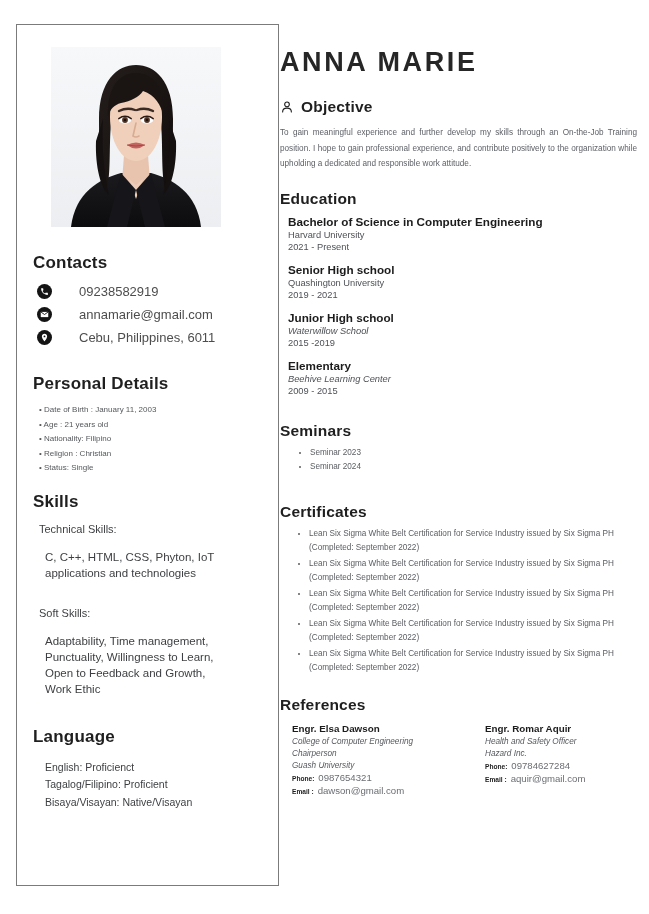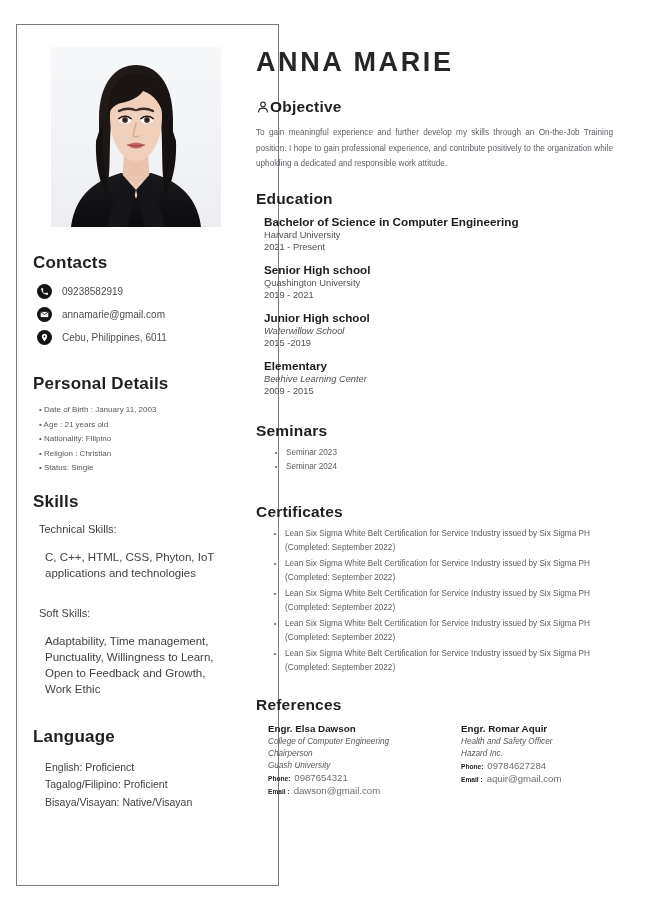--- a/index.html
+++ b/index.html
@@ -75,23 +75,23 @@
     height: 15px;
     border-radius: 50%;
     background: #141414;
     display: flex;
     align-items: center;
     justify-content: center;
     flex: 0 0 auto;
   }
   .cicon svg { display: block; }
   .ctext {
-    font-size: 10px;
+    font-size: 13px;
     color: #4d4d4d;
-    margin-left: 10px;
+    margin-left: 27px;
     white-space: nowrap;
   }
 
   .pd-list {
     margin: 0 0 0 22px;
     padding: 0;
     list-style: none;
   }
   .pd-list li {
     font-size: 8px;
@@ -124,34 +124,35 @@
   .lang-list li {
     font-size: 10.5px;
     color: #3d3f42;
     line-height: 17.5px;
     white-space: nowrap;
   }
 
   
   .main {
     position: absolute;
-    left: 256px;
+    left: 280px;
     top: 0;
     width: 364px;
   }
   .name {
     font-size: 27px;
     font-weight: bold;
     letter-spacing: 2.6px;
     color: #262626;
     margin: 49px 0 0 0;
     line-height: 1;
   }
   .sec-head {
     display: flex;
+    gap: 7px;
     margin: 22px 0 9px 0;
   }
   .sec-head .ico { display: flex; align-items: center; }
   .sec-title {
     font-size: 15.5px;
     font-weight: bold;
     color: #1f1f1f;
     letter-spacing: 0.2px;
   }
   .objective-text {

